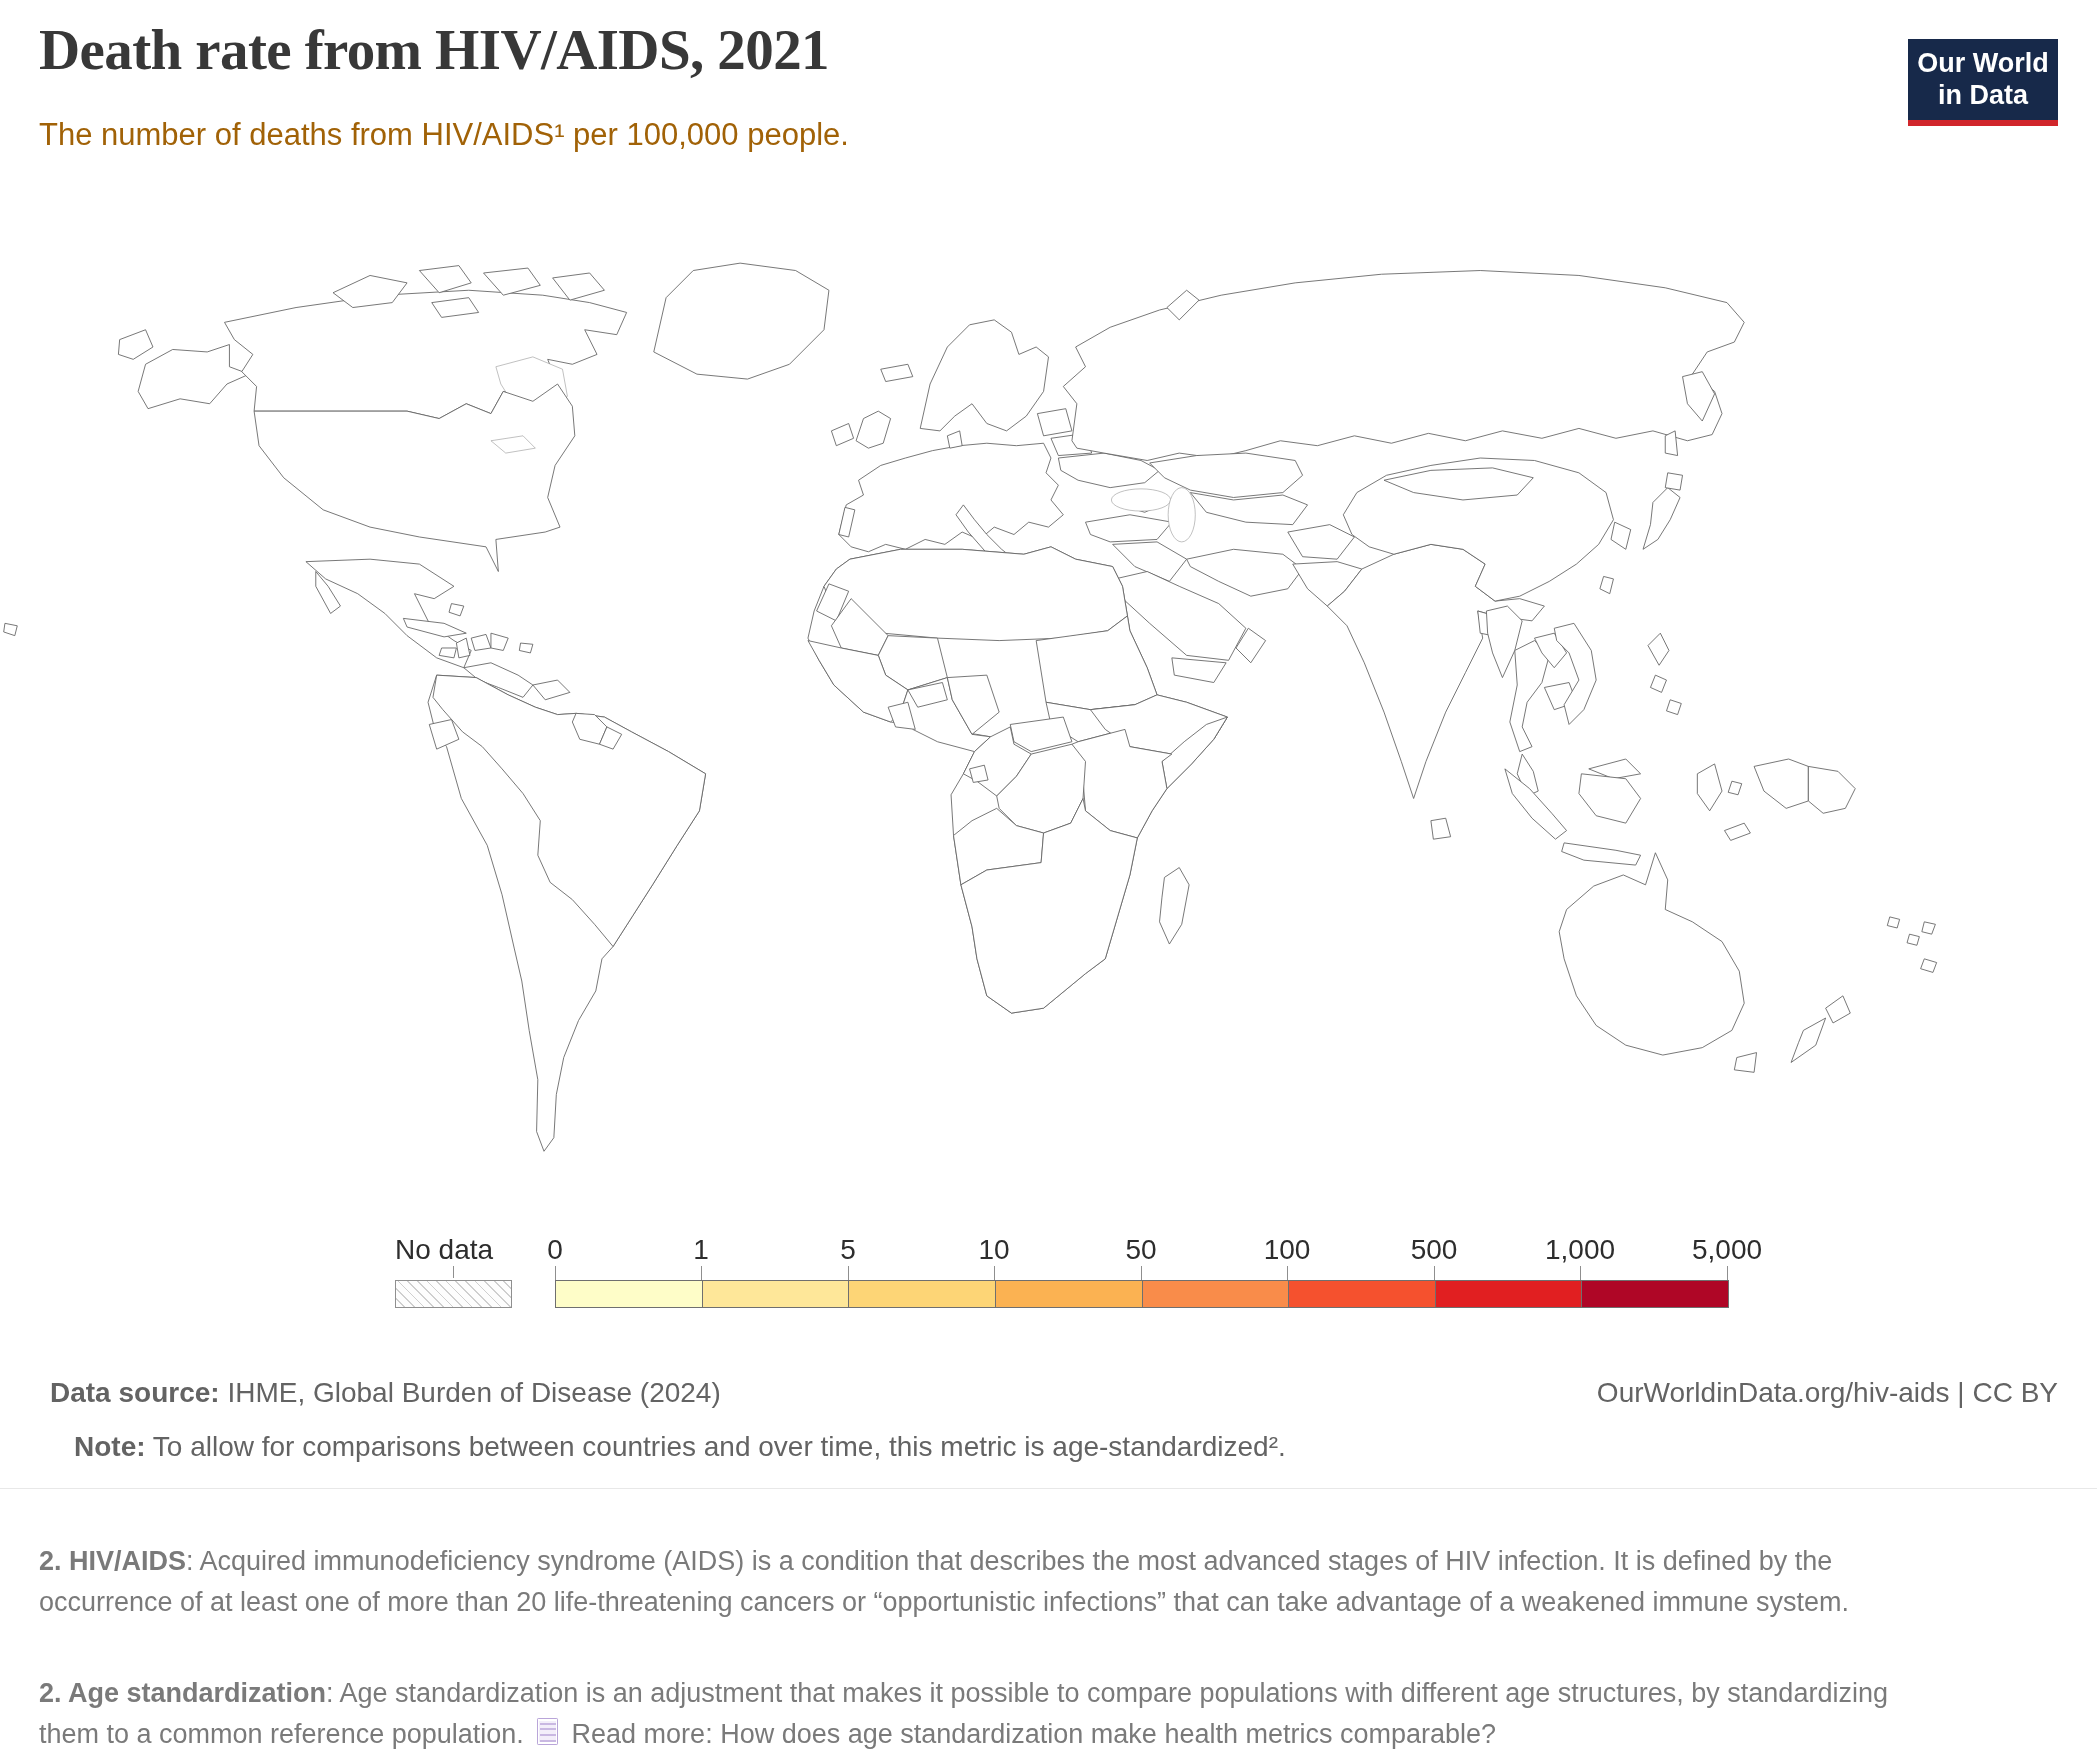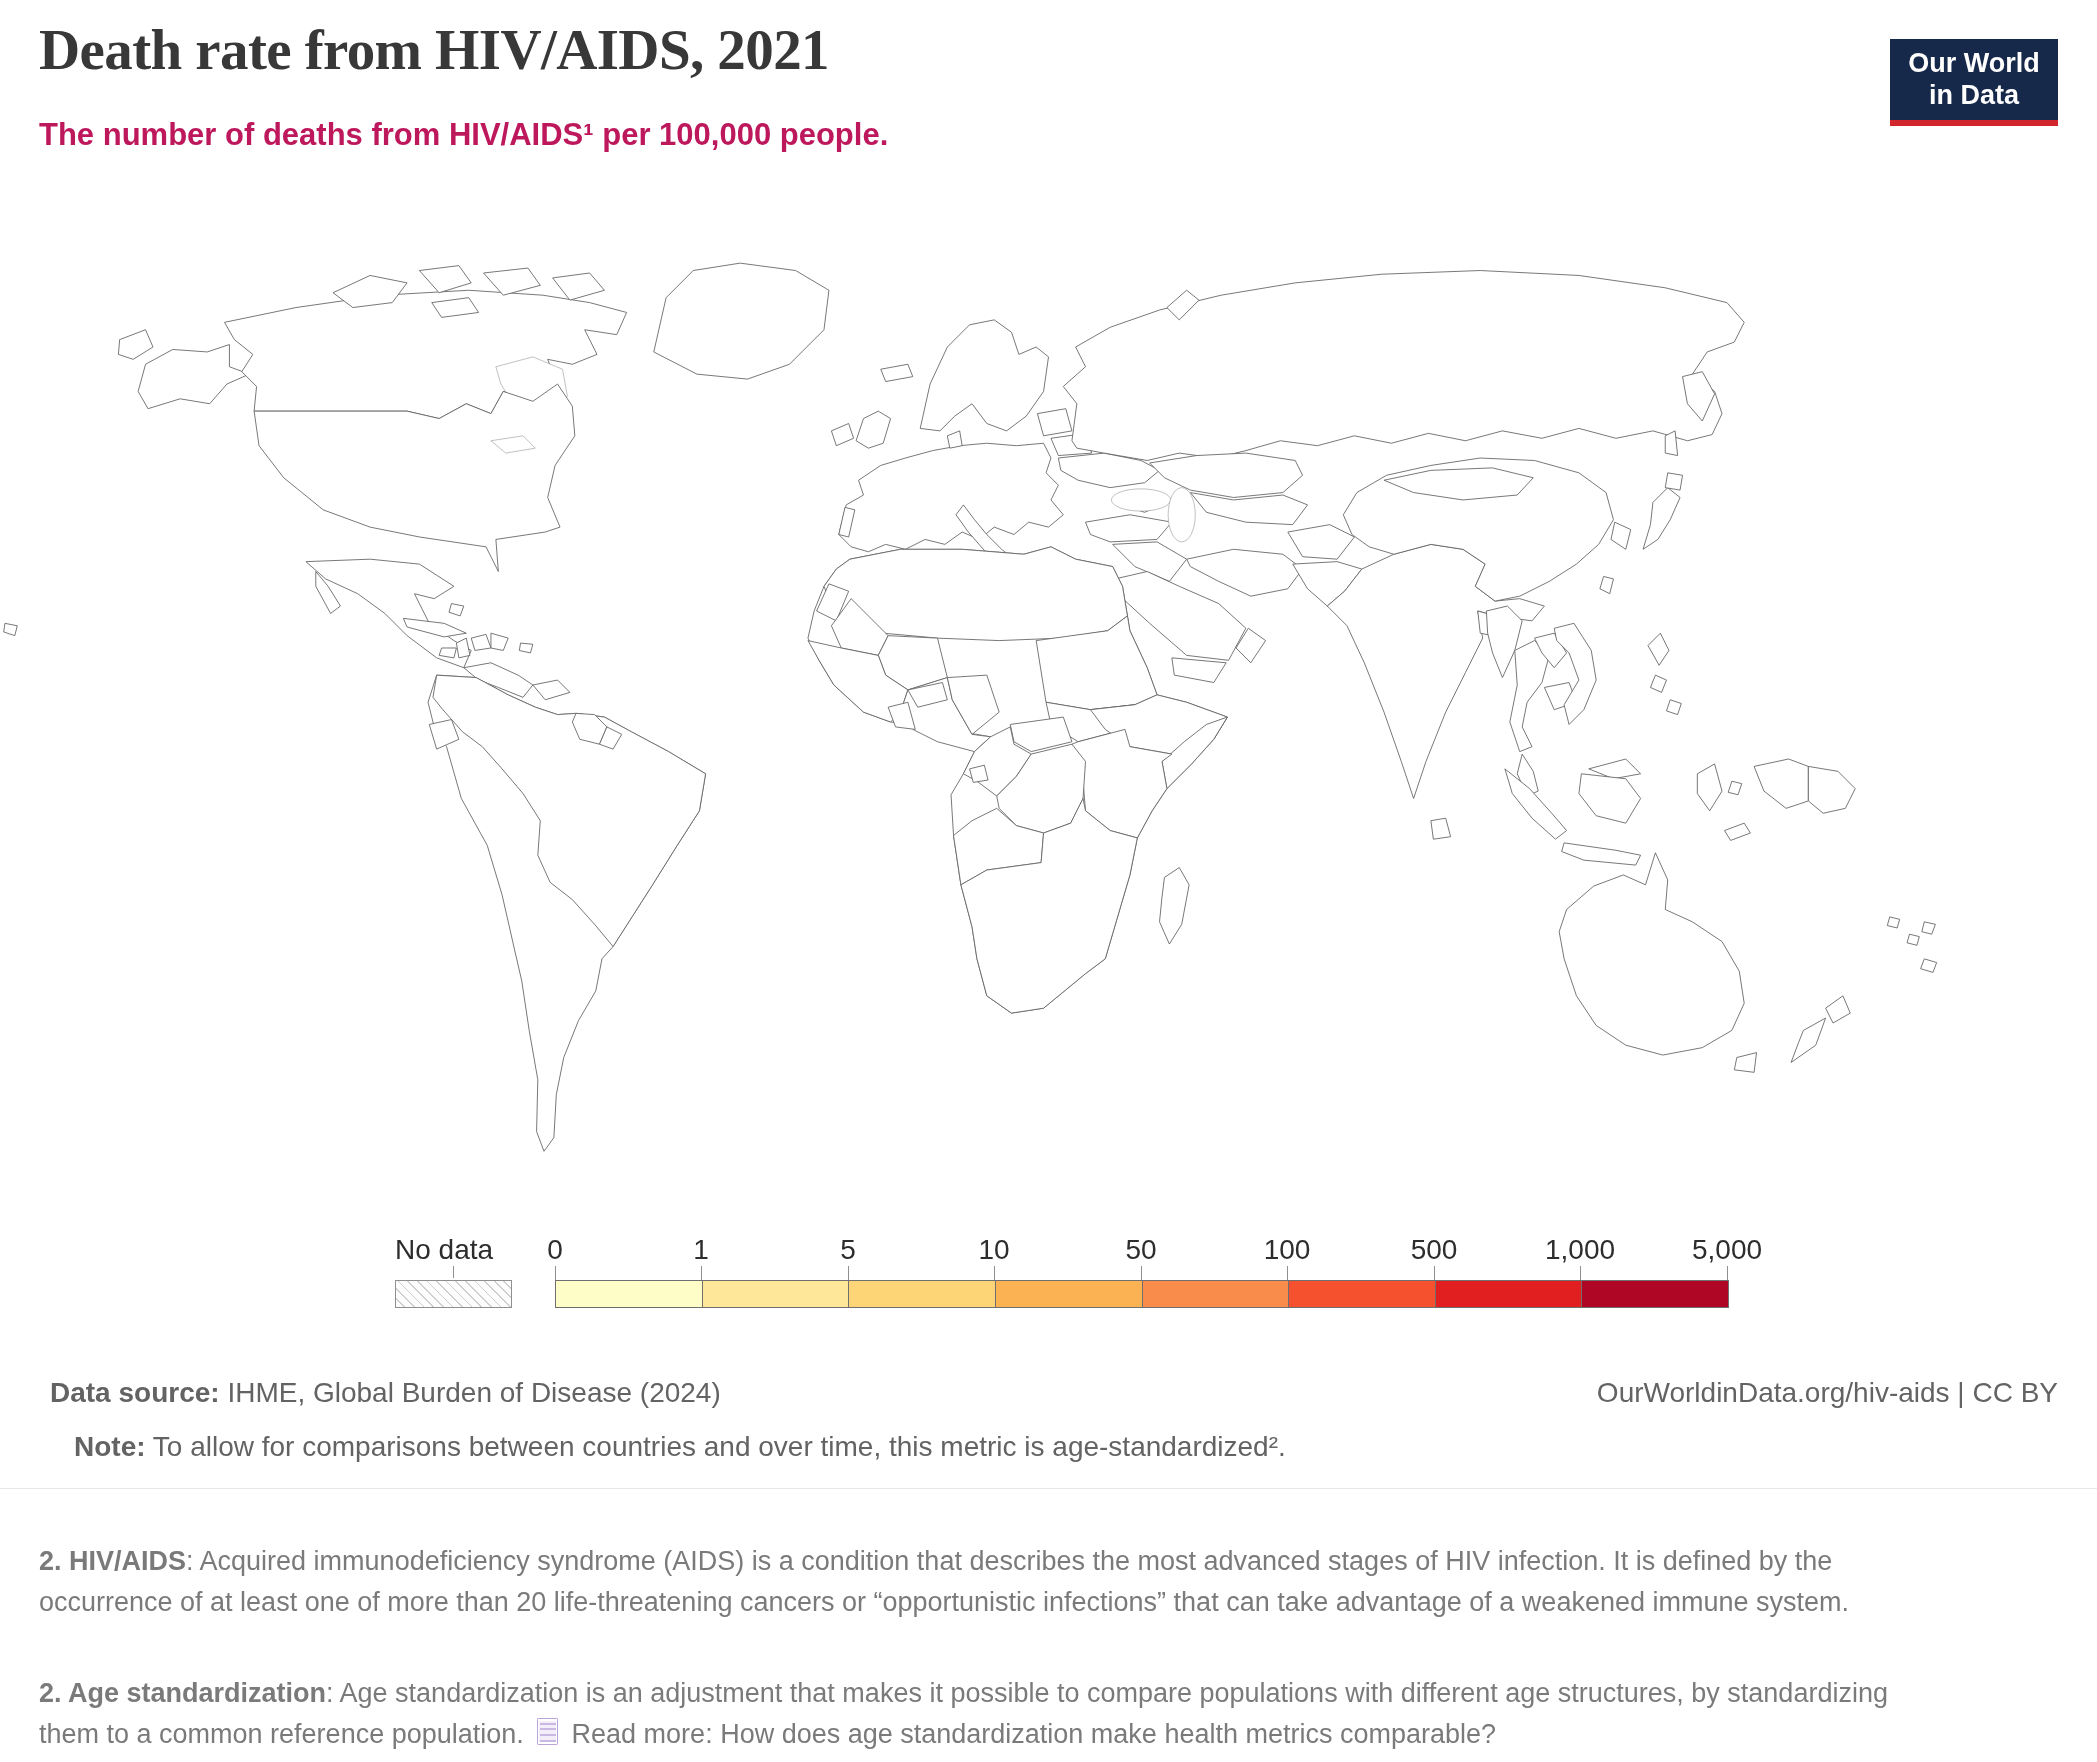--- a/index.html
+++ b/index.html
@@ -9,24 +9,24 @@
     overflow:hidden;
   }
   
   .page-title{
     position:absolute;left:39px;top:17.3px;
     font-family:"Liberation Serif", serif;font-weight:700;
     font-size:57px;letter-spacing:-0.6px;color:#383838;margin:0;
   }
   .page-subtitle{
     position:absolute;left:39px;top:117px;
-    font-size:31px;color:#be185d;margin:0;font-weight:700;
+    font-size:31px;color:#a16207;margin:0;font-weight:400;
   }
   .owid-logo{
-    position:absolute;right:39px;top:39px;width:168px;height:81px;
+    position:absolute;right:39px;top:39px;width:150px;height:81px;
     background:#17294a;border-bottom:6.8px solid #d1262b;
     display:flex;flex-direction:column;align-items:center;justify-content:center;
     cursor:pointer;
   }
   .owid-logo span{color:#fff;font-weight:700;font-size:27px;line-height:1.18;}
   
   .map-wrap{position:absolute;left:0;top:216px;width:2097px;height:1012px;}
   svg{display:block;}
   svg path.country{stroke:#636363;stroke-width:0.7;stroke-linejoin:round;fill:#fff;}
   svg .water{fill:#ffffff;stroke:#9a9a9a;stroke-width:0.5;}

